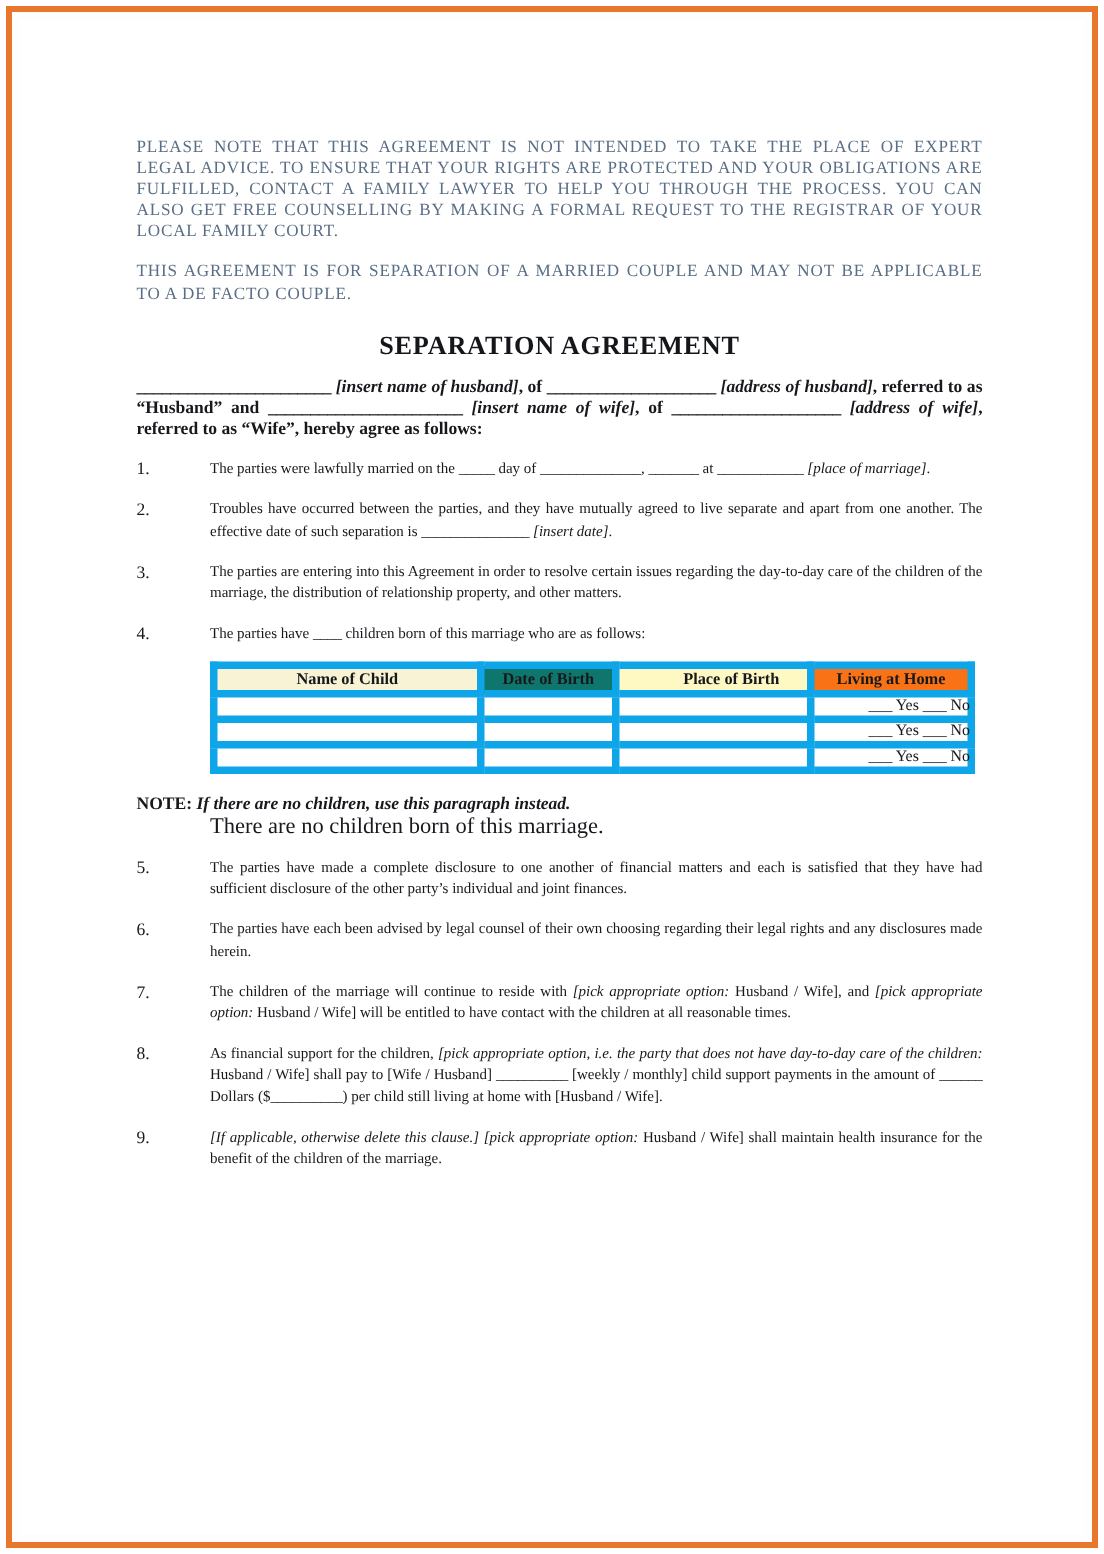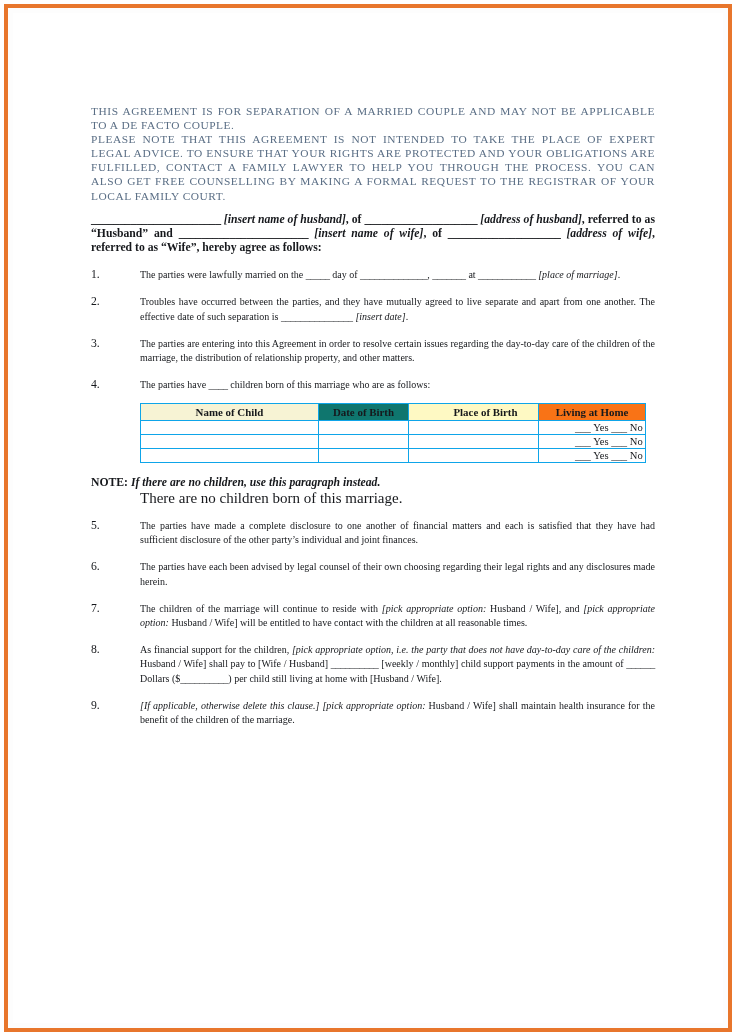--- a/index.html
+++ b/index.html
@@ -119,21 +119,21 @@
     padding-left: 49px;
     padding-right: 0px;
   }
   table.children {
     border-collapse: collapse;
     width: 505px;
     table-layout: fixed;
   }
   table.children th,
   table.children td {
-    border: 1px solid #0ea5e9;
+    border: 5px solid #0ea5e9;
     font-size: 10.9px;
     line-height: 12px;
     color: #16181c;
   }
   table.children th {
     background: #f7f3d4;
     font-weight: bold;
     text-align: center;
     height: 17px;
     padding: 1px 2px;
@@ -175,23 +175,24 @@
 </head>
 <body>
 
 <div class="page-frame">
   <div class="frame-band">
     <div class="frame-inner-gap">
       <div class="sheet">
 
         <div class="doc">
 
+          <div class="notice">PLEASE NOTE THAT THIS AGREEMENT IS NOT INTENDED TO TAKE THE PLACE OF EXPERT LEGAL ADVICE. TO ENSURE THAT YOUR RIGHTS ARE PROTECTED AND YOUR OBLIGATIONS ARE FULFILLED, CONTACT A FAMILY LAWYER TO HELP YOU THROUGH THE PROCESS. YOU CAN ALSO GET FREE COUNSELLING BY MAKING A FORMAL REQUEST TO THE REGISTRAR OF YOUR LOCAL FAMILY COURT.</div>
           <div class="notice second">THIS AGREEMENT IS FOR SEPARATION OF A MARRIED COUPLE AND MAY NOT BE APPLICABLE TO A DE FACTO COUPLE.</div>
-          <div class="notice">PLEASE NOTE THAT THIS AGREEMENT IS NOT INTENDED TO TAKE THE PLACE OF EXPERT LEGAL ADVICE. TO ENSURE THAT YOUR RIGHTS ARE PROTECTED AND YOUR OBLIGATIONS ARE FULFILLED, CONTACT A FAMILY LAWYER TO HELP YOU THROUGH THE PROCESS. YOU CAN ALSO GET FREE COUNSELLING BY MAKING A FORMAL REQUEST TO THE REGISTRAR OF YOUR LOCAL FAMILY COURT.</div>
-
+
+          <div class="title">SEPARATION AGREEMENT</div>
 
           <div class="para intro"><span class="blank">_______________________</span><span> </span><em>[insert name of husband]</em><span>, of </span><span class="blank">____________________</span><span> </span><em>[address of husband]</em><span>, referred to as “Husband” and </span><span class="blank">_______________________</span><span> </span><em>[insert name of wife]</em><span>, of </span><span class="blank">____________________</span><span> </span><em>[address of wife]</em><span>, referred to as “Wife”, hereby agree as follows:</span></div>
 
           <div id="clauses-before">
               <div class="clause">
                 <div class="clause-num">1.</div>
                 <div class="clause-body"><span>The parties were lawfully married on the </span><span class="blank">_____</span><span> day of </span><span class="blank">______________</span><span>, </span><span class="blank">_______</span><span> at </span><span class="blank">____________</span><span> </span><em>[place of marriage]</em><span>.</span></div>
               </div>
               <div class="clause">
                 <div class="clause-num">2.</div>

